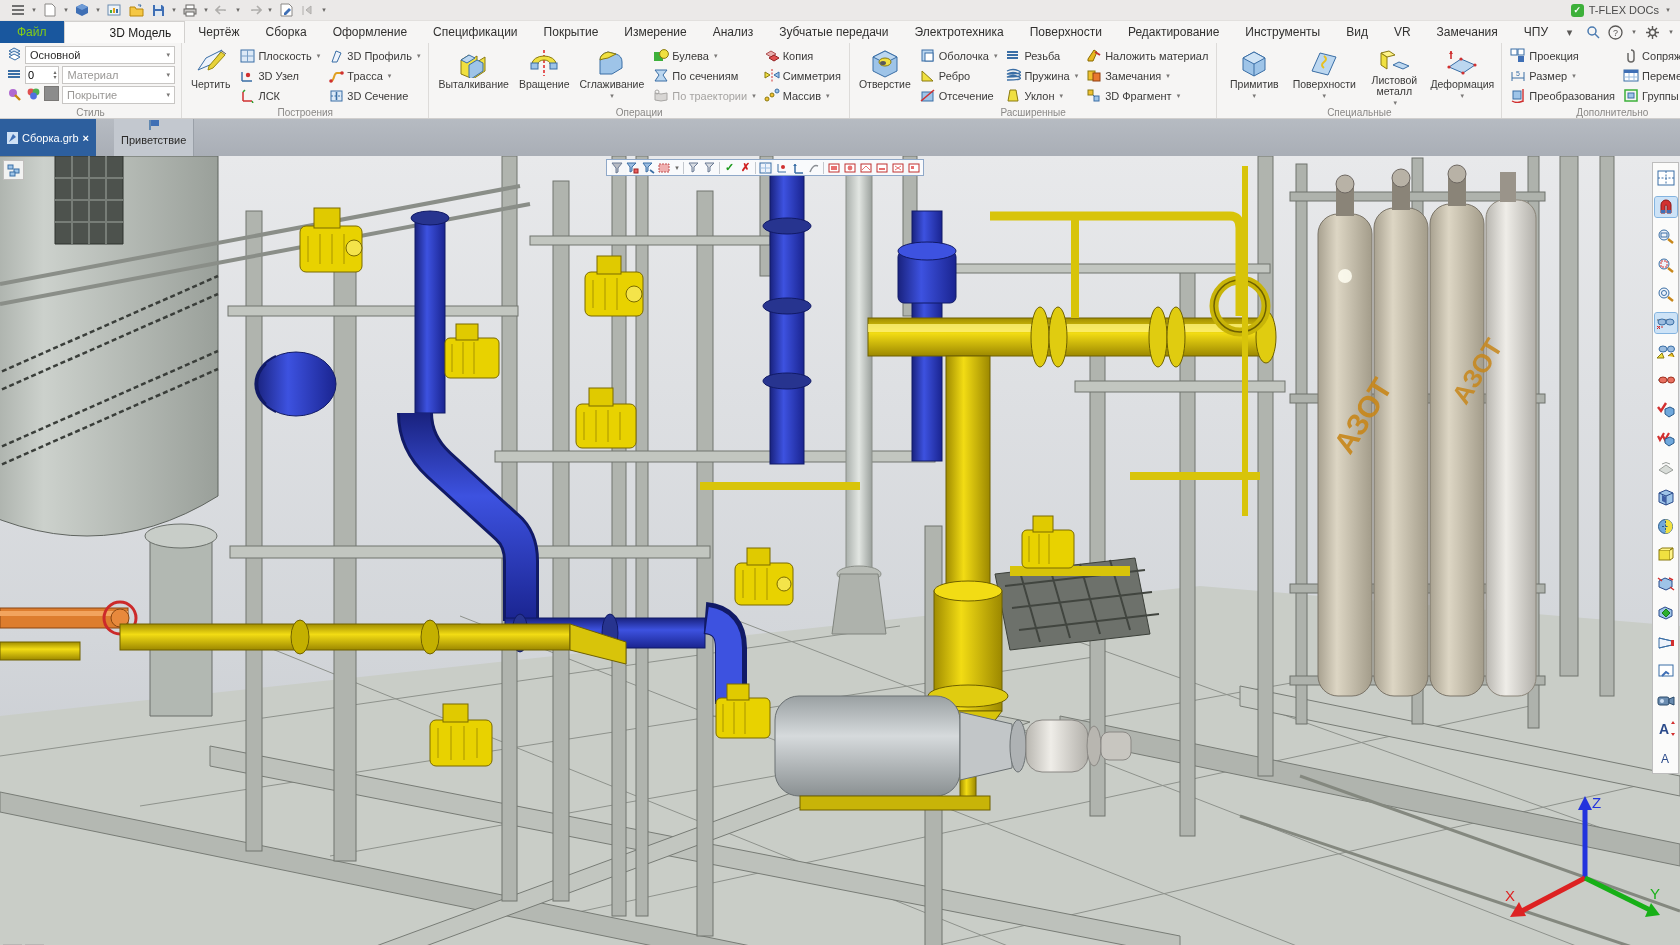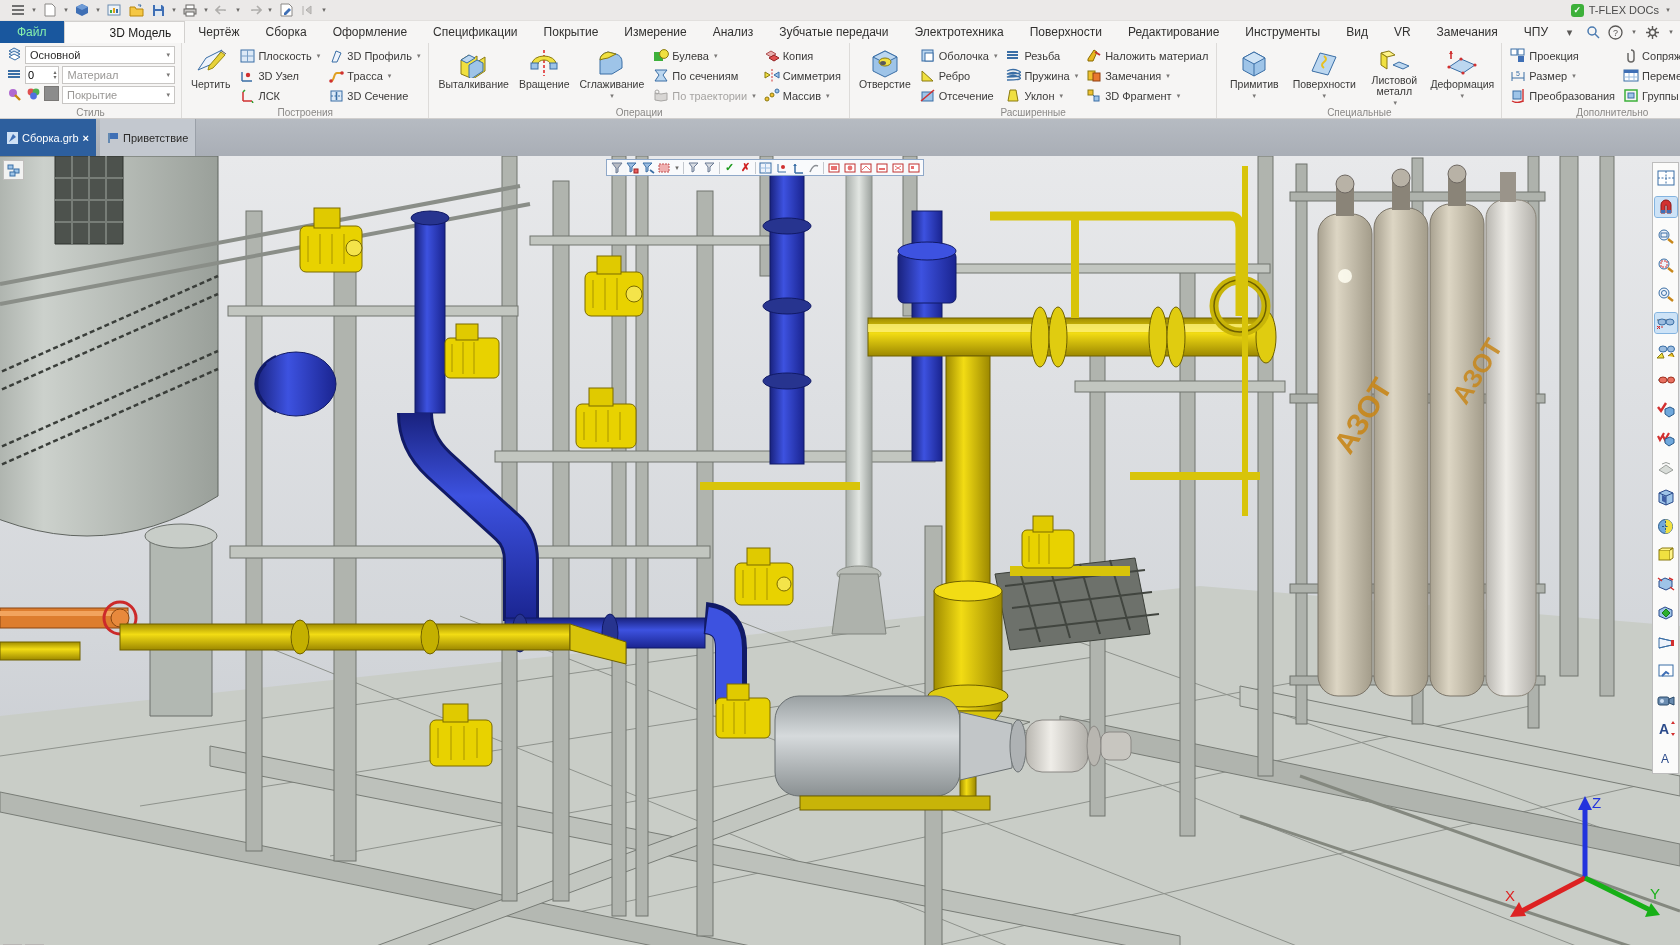--- a/index.html
+++ b/index.html
@@ -12,21 +12,21 @@
   .qat { display:flex; align-items:center; gap:2px; }
   .qbtn { width:20px; height:18px; display:flex; align-items:center; justify-content:center; border-radius:2px; }
   .qdd { font-size:7px; color:#6a6866; width:8px; text-align:center; }
   .tb-right { margin-left:auto; display:flex; align-items:center; gap:5px; font-size:11px; color:#4a4a4a; }
   .docs-dot { width:13px; height:13px; border-radius:3px; background:#3db03a; color:#fff;
     font-size:9px; font-weight:bold; display:flex; align-items:center; justify-content:center; }
 
   
   .menubar { height:22px; background:#f6f5f4; display:flex; align-items:stretch; font-size:12px; color:#323130; }
   .mtab { padding:0 13px; display:flex; align-items:center; cursor:default; white-space:nowrap; }
-  .mtab.file { background:#19579e; color:#86efac; padding:0 17px; }
+  .mtab.file { background:#19579e; color:#84cc16; padding:0 17px; }
   .mtab.sel { background:#fbfaf9; border:1px solid #d2d0ce; border-bottom:none; color:#1b1a19;padding-left:45px; }
   .menu-right { margin-left:auto; display:flex; align-items:center; gap:6px; padding-right:8px; color:#5a5856; }
   .mr-ic { width:17px; height:17px; display:flex; align-items:center; justify-content:center; font-size:11px; }
 
   
   .ribbon { height:76px; background:#f6f5f4; border-bottom:1px solid #d0cecd; display:flex; }
   .rgroup { position:relative; padding:3px 6px 13px 6px; border-right:1px solid #dddbd9; display:flex; gap:4px; }
   .rg-label { position:absolute; bottom:0; left:0; right:0; text-align:center; font-size:10px; color:#8a8886; }
   .rcol { display:flex; flex-direction:column; justify-content:flex-start; gap:1px; }
   .ritem { height:19px; display:flex; align-items:center; gap:3px; font-size:11px; color:#3b3a39;
@@ -46,21 +46,21 @@
   .sel-box .arr { margin-left:auto; font-size:7px; color:#7a7876; padding-left:4px; }
   .sel-box.ph { color:#9a9896;gap:44px; }
   .spin { width:40px; height:18px; background:#fff; border:1px solid #c8c6c4; display:flex; align-items:center; font-size:11px; padding:0 2px; }
   .spin .ud { margin-left:auto; display:flex; flex-direction:column; font-size:6px; color:#6a6866; line-height:5px; }
   .swatch { width:15px; height:15px; background:#8c8c8c; border:1px solid #7a7876; }
 
   
   .tabbar { height:37px; background:linear-gradient(#b6bbc2,#a9aeb6); display:flex; align-items:stretch; }
   .dtab { display:flex; align-items:center; gap:4px; font-size:11px; padding:0 7px; }
   .dtab.active { background:#2d5f9e; color:#fff; }
-  .dtab.idle { background:#c3c8cf; color:#2b2a29; margin-left:4px; border-right:1px solid #9aa0a8; }
+  .dtab.idle { background:#c3c8cf; color:#2b2a29; margin-left:18px; border-right:1px solid #9aa0a8;flex-direction:column; }
   .dclose { font-size:11px; font-weight:bold; }
 
   
   .viewport { position:relative; height:807px; background:#d4d7da; overflow:hidden; }
   .scene { position:absolute; left:0; top:0; }
 
   .float-tools { position:absolute; left:606px; top:3px; height:17px; display:flex; align-items:center; gap:1px;
     background:rgba(250,251,253,.95); border:1px solid #8fa8c8; padding:0 2px; }
   .ft { width:15px; height:14px; display:flex; align-items:center; justify-content:center; }
   .ft-sep { width:1px; height:12px; background:#c4c8ce; margin:0 1px; }

